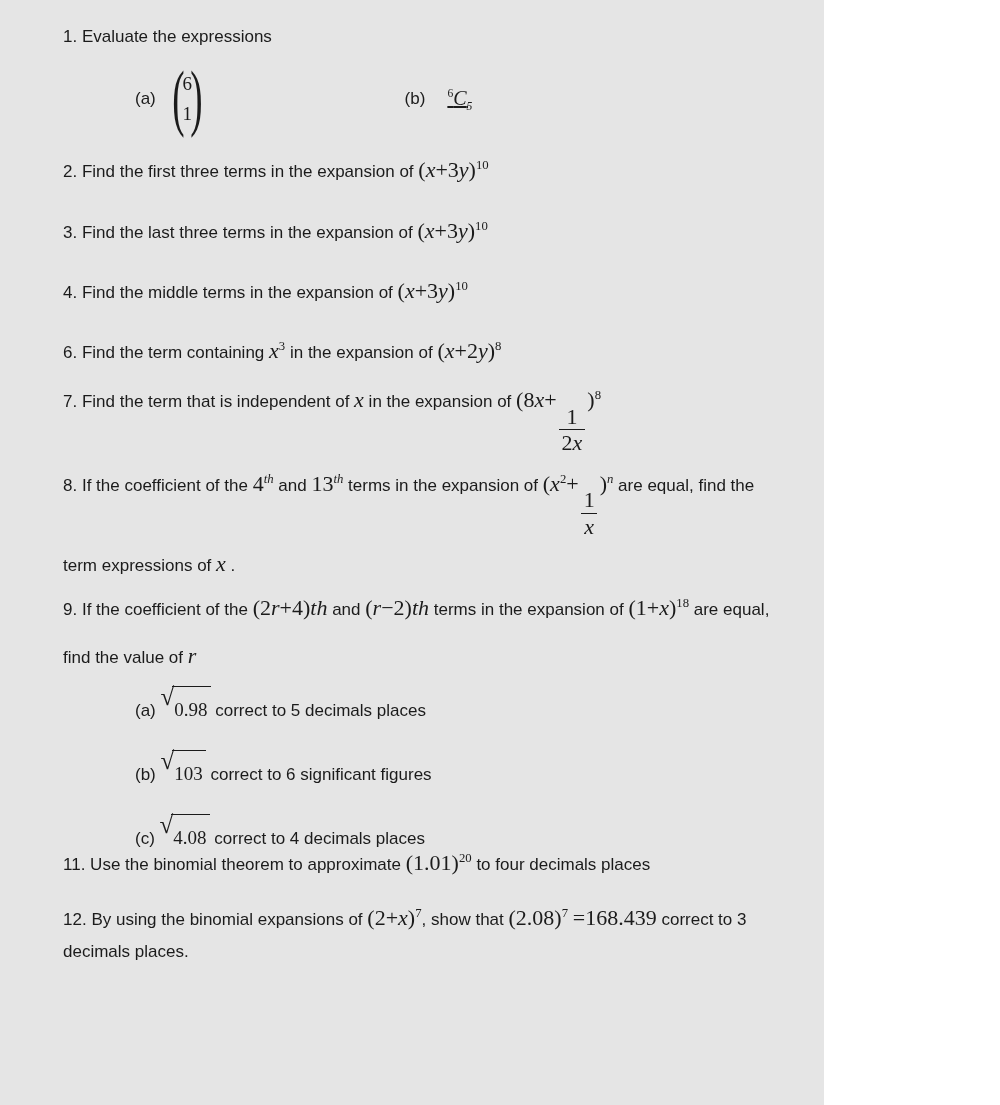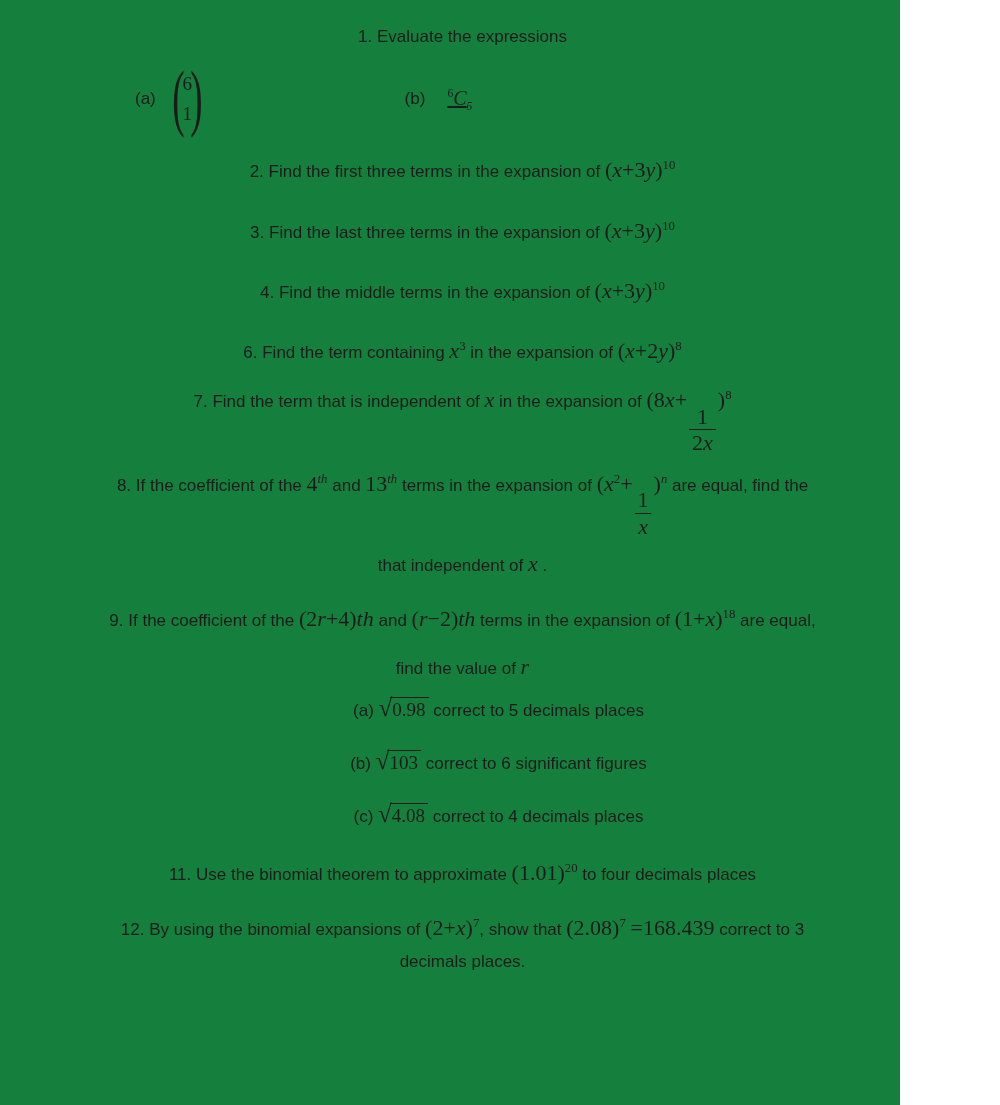--- a/index.html
+++ b/index.html
@@ -1,60 +1,60 @@
 <!DOCTYPE html>
 <html><head>
 <meta charset="utf-8">
 <style>
   html,body{margin:0;padding:0;background:#ffffff;}
   .page{
-    width:900px;min-height:1105px;box-sizing:border-box;
-    background:#15803d;color:#1b1b1b;
+    width:824px;min-height:1105px;box-sizing:border-box;
+    background:#e5e5e5;color:#1b1b1b;
     font-family:"Liberation Sans",sans-serif;font-size:17px;line-height:1.25;
-    padding:26px 38px 40px 63px;overflow:hidden;text-align:center;
+    padding:26px 38px 40px 63px;overflow:hidden;
   }
   .prob{margin:0;}
   .mt-head{margin-top:0;}
   .math{font-family:"Liberation Serif","DejaVu Serif",serif;font-size:22px;white-space:nowrap;}
   .it{font-style:italic;}
   sup.m{font-size:0.58em;line-height:0;vertical-align:super;}
   sub.m{font-size:0.58em;line-height:0;vertical-align:sub;}
   
   .frac{display:inline-flex;flex-direction:column;align-items:center;vertical-align:-0.75em;line-height:1.05;margin:0 2px;}
   .frac .fn{padding:0 3px 1px;}
   .frac .fd{border-top:1.3px solid currentColor;padding:1px 3px 0;}
   
   .sqrt{display:inline-block;white-space:nowrap;font-family:"Liberation Serif","DejaVu Serif",serif;font-size:19px;}
   .sqrt .sgn{display:inline-block;font-size:25px;line-height:1;vertical-align:top;transform:translateY(-2px);margin-right:-2px;}
-  .sqrt .rad{display:inline-block;border-top:1.5px solid currentColor;padding:0 3px 0 2px;}
+  .sqrt .rad{display:inline-block;border-top:1.5px solid currentColor;padding:11px 3px 0 2px;}
   
   .p1row{display:flex;align-items:center;margin-top:20px;height:62px;}
   .binom{display:inline-flex;align-items:center;margin-left:10px;}
   .bp{font-family:"Liberation Serif","DejaVu Serif",serif;font-size:74px;font-weight:400;line-height:0.78;display:inline-block;transform:scaleX(0.5);}
   .bcol{display:inline-flex;flex-direction:column;align-items:center;
         font-family:"Liberation Serif","DejaVu Serif",serif;font-size:19px;line-height:1;gap:11px;margin:0 -8px;}
   .part-b{margin-left:196px;display:inline-flex;align-items:center;}
   .part-b .math{margin-left:22px;font-size:20px;text-decoration:underline;}
   .indent{margin-left:72px;}
   
   .m-p2{margin-top:27px;}
   .m-p3{margin-top:33px;}
   .m-p4{margin-top:33px;}
   .m-p5{margin-top:32px;}
   .m-p6{margin-top:32px;}
   .m-p7{margin-top:22px;}
   .m-p8{margin-top:16px;}
   .m-p8b{margin-top:12px;}
-  .m-p9{margin-top:28px;}
+  .m-p9{margin-top:17px;}
   .m-p9b{margin-top:20px;}
   .m-p10{margin-top:23px;}
   .m-p10a{margin-top:17px;}
   .m-p10b{margin-top:28px;}
   .m-p10c{margin-top:28px;}
-  .m-p11{margin-top:31px;}
+  .m-p11{}
   .m-p12{margin-top:27px;}
   .m-p12b{margin-top:10px;}
 </style>
 </head>
 <body>
 
 <div class="page">
 
   <div class="prob mt-head">
     <span>1.</span>
@@ -121,21 +121,21 @@
     <span>and</span>
     <span class="math"><span>13</span><sup class="m it">th</sup></span>
     <span>terms in the expansion of</span>
     <span class="math"><span>(</span><span class="it">x</span><sup class="m">2</sup><span>+</span><span class="frac">
           <span class="fn">1</span>
           <span class="fd it">x</span>
         </span><span>)</span><sup class="m it">n</sup></span>
     <span>are equal, find the</span>
   </div>
   <div class="prob m-p8b">
-    <span>that independent of</span>
+    <span>term expressions of</span>
     <span class="math it">x</span>
     <span>.</span>
   </div>
 
   <div class="prob m-p9">
     <span>9.</span>
     <span>If the coefficient of the</span>
     <span class="math"><span>(2</span><span class="it">r</span><span>+4)</span><span class="it">th</span></span>
     <span>and</span>
     <span class="math"><span>(</span><span class="it">r</span><span>−2)</span><span class="it">th</span></span>

